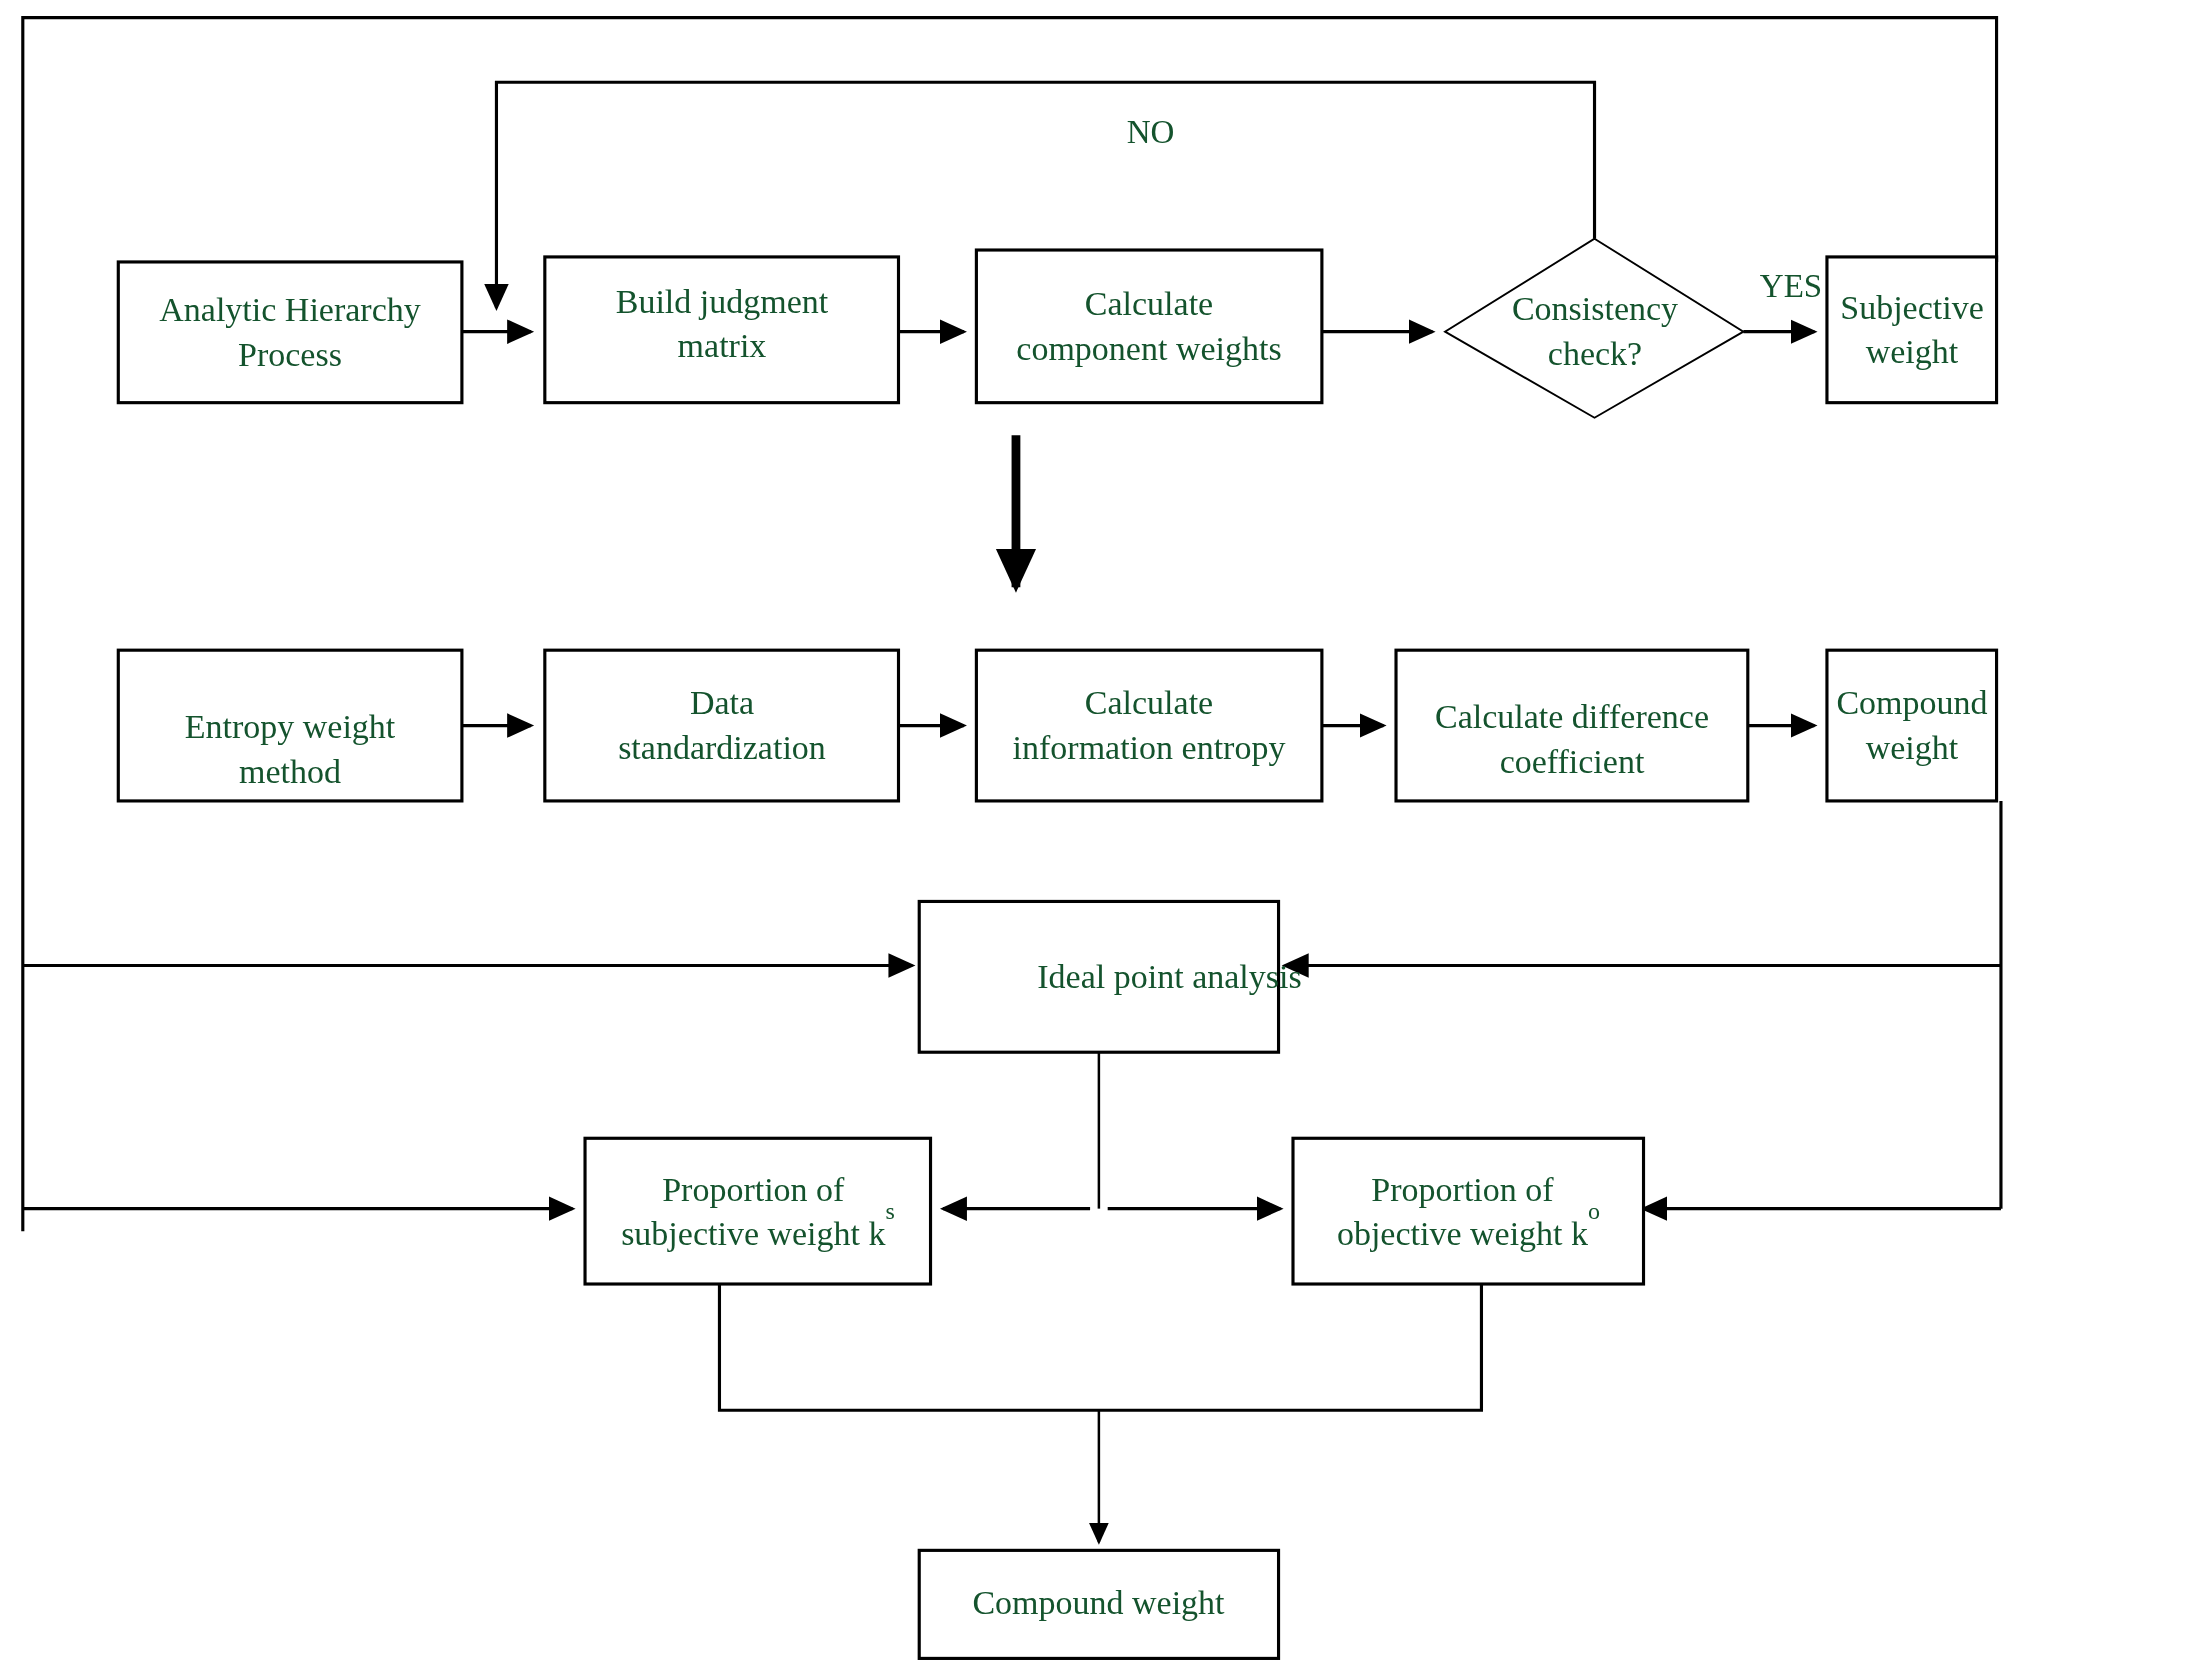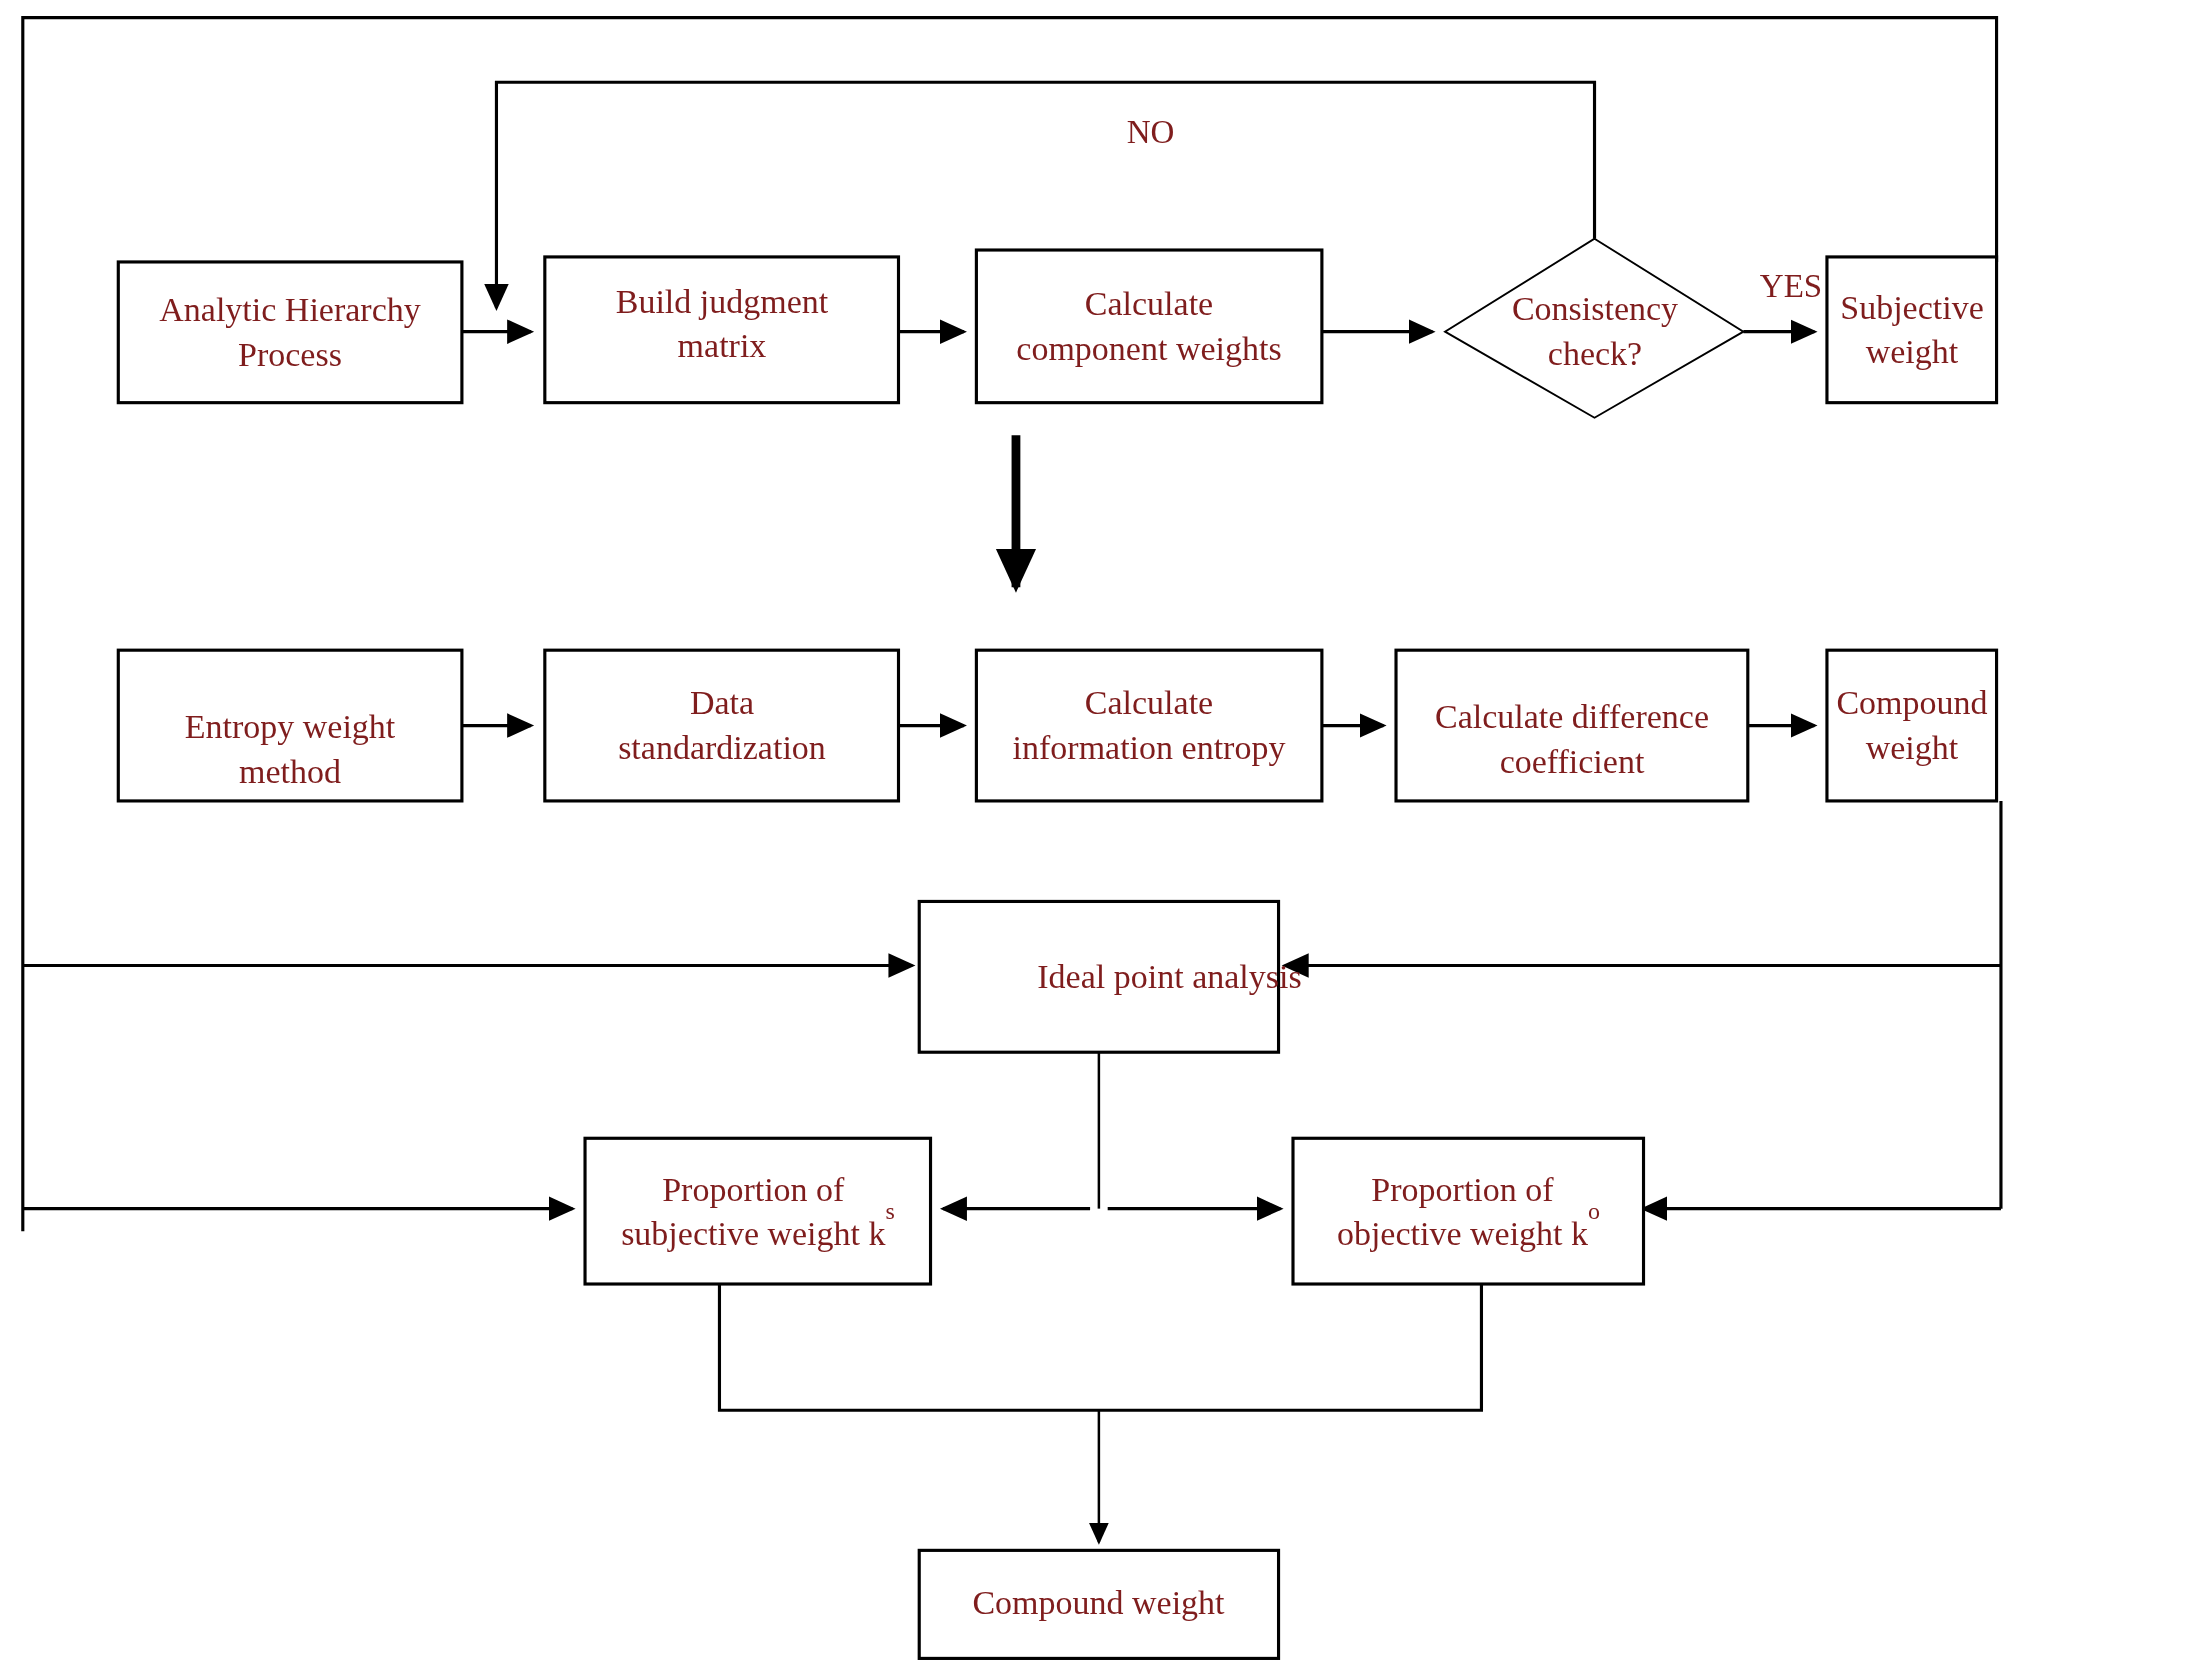--- a/index.html
+++ b/index.html
@@ -6,21 +6,21 @@
   body{font-family:"Liberation Serif", serif;}
   #stage{position:relative;width:2194px;height:1676px;background:#ffffff;overflow:hidden;}
   svg#flow{position:absolute;left:0;top:0;width:2194px;height:1676px;}
   .node-rect{fill:#ffffff;stroke:#000000;stroke-width:5;}
   .node-diamond{fill:#ffffff;stroke:#000000;stroke-width:3;}
   .conn{stroke:#000000;stroke-width:5;fill:none;}
   .conn-thin{stroke:#000000;stroke-width:4;fill:none;}
   .conn-thick{stroke:#000000;stroke-width:14;fill:none;}
   .lbl{
      position:absolute;
-     color:#7f1d1d;
+     color:#14532d;
      font-family:"Liberation Serif", serif;
      text-align:center;
      line-height:1.30;
      white-space:pre-line;
      display:flex;
      align-items:center;
      justify-content:center;
      pointer-events:none;
   }
   .node-label{font-size:34px;}

